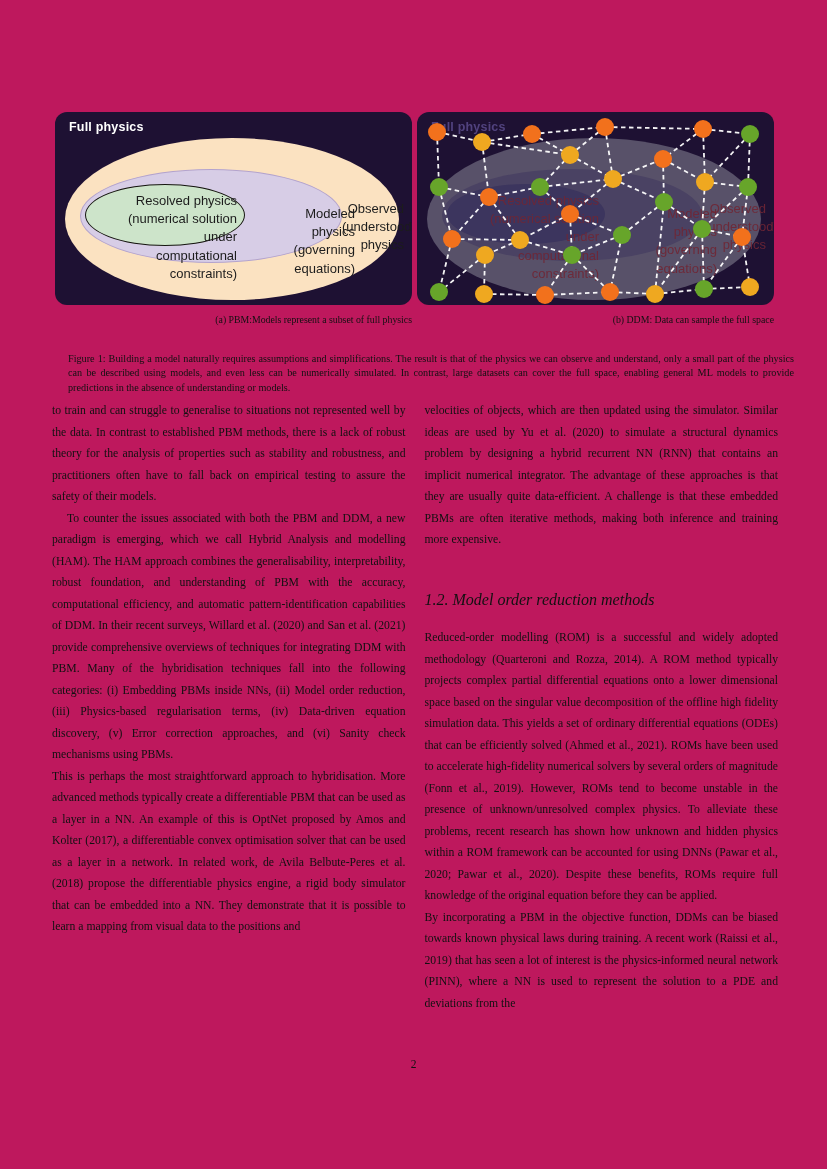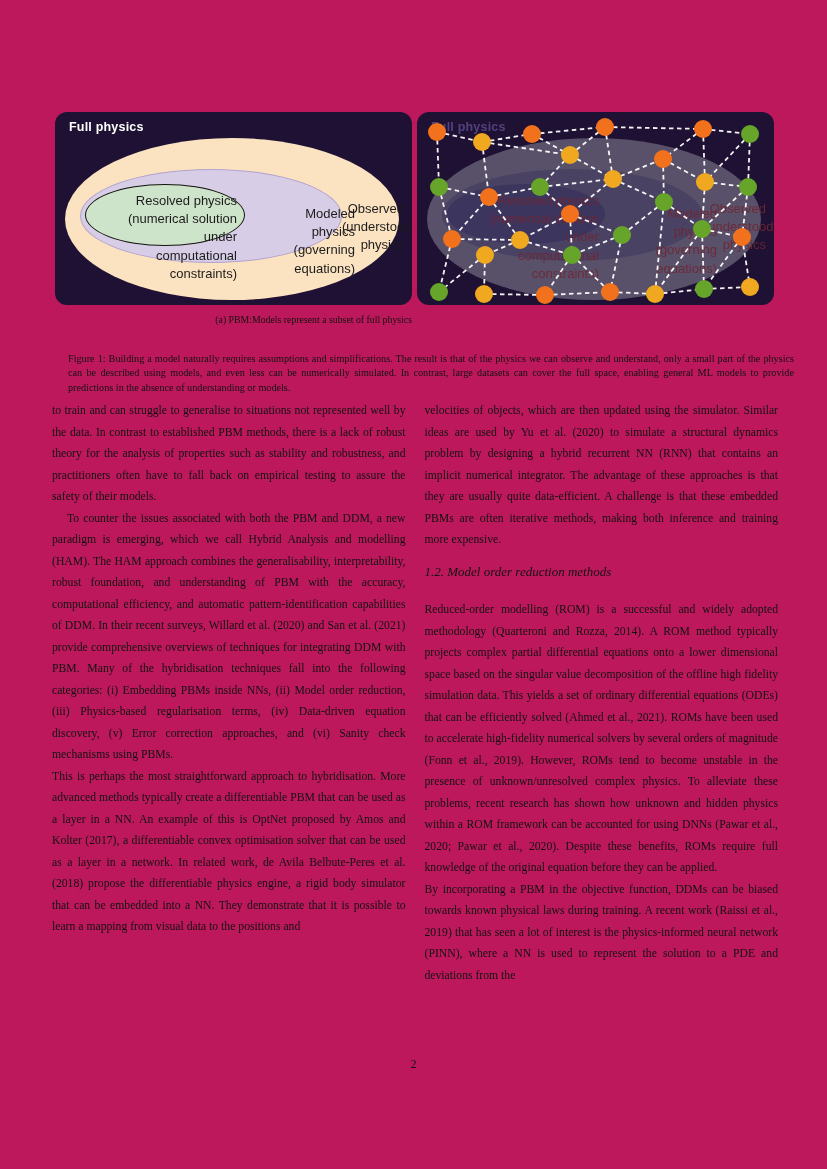--- a/index.html
+++ b/index.html
@@ -34,21 +34,21 @@
 
   
   .fig-caption{position:absolute;left:52px;top:336px;width:726px;margin:16px;
                font-size:10.2px;line-height:14.3px;text-align:justify;}
 
   
   .columns{position:absolute;left:52px;top:400px;width:726px;display:flex;gap:19px;}
   .col{width:356px;font-size:11.7px;line-height:21.5px;text-align:justify;}
   .col p{margin:0;text-indent:15px;}
   .col p.noindent{text-indent:0;}
-  .col h3{font-size:13px;font-weight:normal;font-style:italic;margin:10px 0 17px 0;
+  .col h3{font-size:16px;font-weight:normal;font-style:italic;margin:38px 0 17px 0;
           text-align:left;}
 
   .page-number{position:absolute;left:0;top:1058px;width:827px;text-align:center;
                font-size:11.5px;}
 </style>
 </head>
 <body>
 
 <div class="page">
 
@@ -171,20 +171,21 @@
             <circle cx="155" cy="143" r="9" fill="#67a52a"></circle>
             <circle cx="22" cy="180" r="9" fill="#67a52a"></circle>
             <circle cx="67" cy="182" r="9" fill="#efa820"></circle>
             <circle cx="128" cy="183" r="9" fill="#f2711c"></circle>
             <circle cx="193" cy="180" r="9" fill="#f2711c"></circle>
             <circle cx="238" cy="182" r="9" fill="#efa820"></circle>
             <circle cx="287" cy="177" r="9" fill="#67a52a"></circle>
             <circle cx="333" cy="175" r="9" fill="#efa820"></circle>
           </svg>
       </div>
+      <figcaption>(b) DDM: Data can sample the full space</figcaption>
     </figure>
 
   </div>
 
   <p class="fig-caption">Figure 1: Building a model naturally requires assumptions and simplifications. The result is that of the physics we can observe and understand, only a small part of the physics can be described using models, and even less can be numerically simulated. In contrast, large datasets can cover the full space, enabling general ML models to provide predictions in the absence of understanding or models.</p>
 
   <div class="columns">
     <div class="col">
       <p class="noindent">to train and can struggle to generalise to situations not represented well by the data. In contrast to established PBM methods, there is a lack of robust theory for the analysis of properties such as stability and robustness, and practitioners often have to fall back on empirical testing to assure the safety of their models.</p>
       <p>To counter the issues associated with both the PBM and DDM, a new paradigm is emerging, which we call Hybrid Analysis and modelling (HAM). The HAM approach combines the generalisability, interpretability, robust foundation, and understanding of PBM with the accuracy, computational efficiency, and automatic pattern-identification capabilities of DDM. In their recent surveys, Willard et al. (2020) and San et al. (2021) provide comprehensive overviews of techniques for integrating DDM with PBM. Many of the hybridisation techniques fall into the following categories: (i) Embedding PBMs inside NNs, (ii) Model order reduction, (iii) Physics-based regularisation terms, (iv) Data-driven equation discovery, (v) Error correction approaches, and (vi) Sanity check mechanisms using PBMs.</p>

